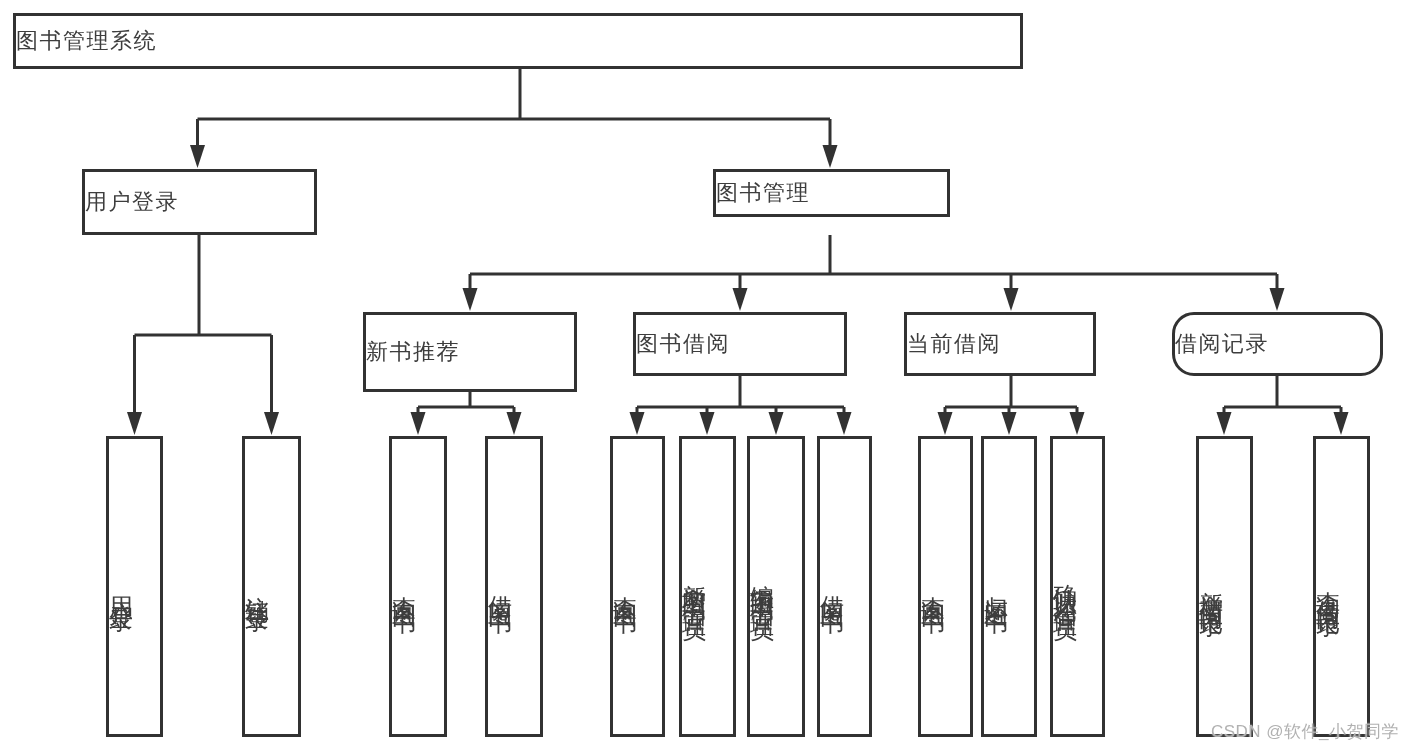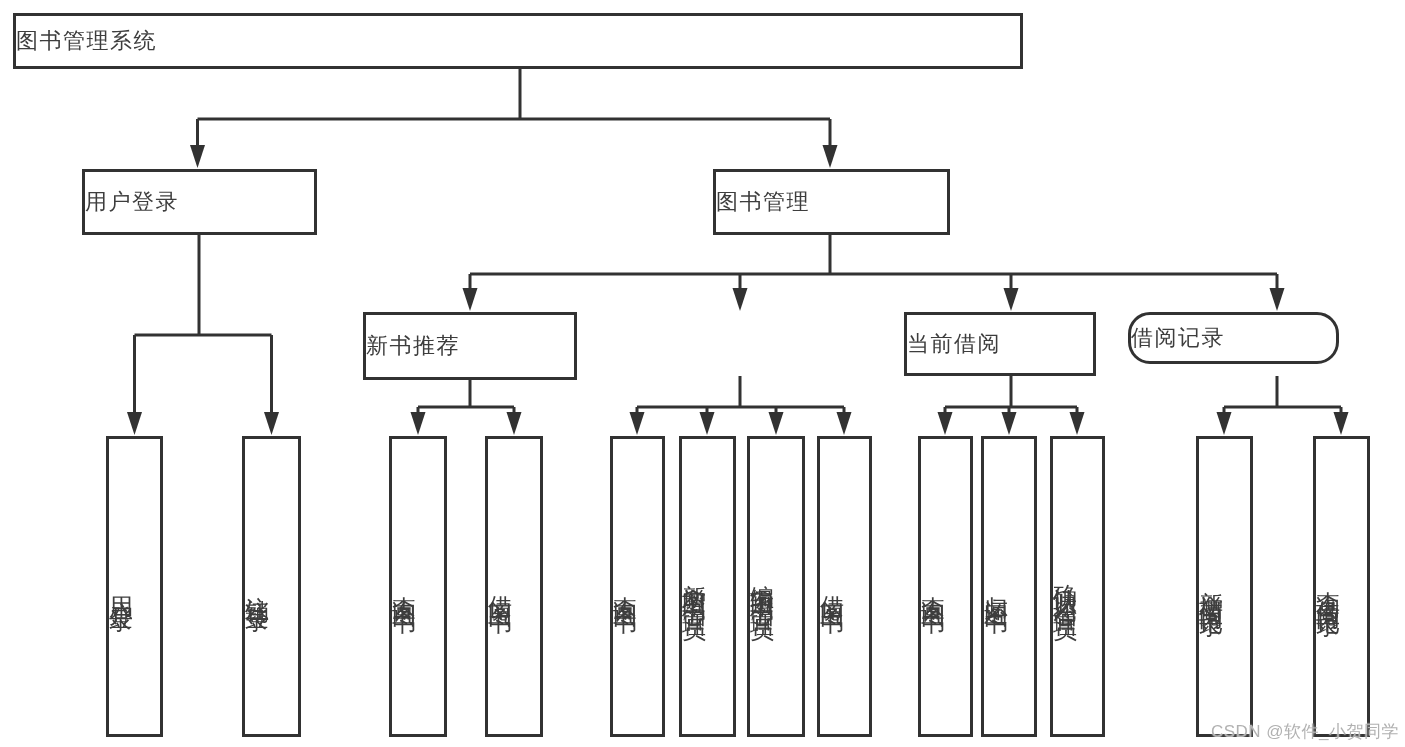--- a/index.html
+++ b/index.html
@@ -88,31 +88,34 @@
     </g>
   </svg>
 
   <div class="node" style="left:13px; top:13px; width:1010px; height:56px;">
     <span class="lbl">图书管理系统</span>
   </div>
 
   <div class="node" style="left:82px; top:169px; width:235px; height:66px;">
     <span class="lbl">用户登录</span>
   </div>
-  <div class="node" style="left:713px; top:169px; width:237px; height:66px;">
+  <div class="node" style="left:713px; top:169px; width:237px; height:48px;">
     <span class="lbl">图书管理</span>
   </div>
 
-  <div class="node" style="left:363px; top:312px; width:214px; height:68px;">
+  <div class="node" style="left:363px; top:312px; width:214px; height:80px;">
     <span class="lbl">新书推荐</span>
+  </div>
+  <div class="node" style="left:633px; top:312px; width:214px; height:64px;">
+    <span class="lbl">图书借阅</span>
   </div>
   <div class="node" style="left:904px; top:312px; width:192px; height:64px;">
     <span class="lbl">当前借阅</span>
   </div>
-  <div class="node" style="left:1128px; top:312px; width:211px; height:52px;border-radius:22px;">
+  <div class="node" style="left:1172px; top:312px; width:211px; height:64px;border-radius:22px;">
     <span class="lbl">借阅记录</span>
   </div>
 
   <div class="node leaf" style="left:106px; top:436px; width:57px; height:301px;">
     <span class="lbl">用户登录</span>
   </div>
   <div class="node leaf" style="left:242px; top:436px; width:59px; height:301px;">
     <span class="lbl">注销登录</span>
   </div>
 

